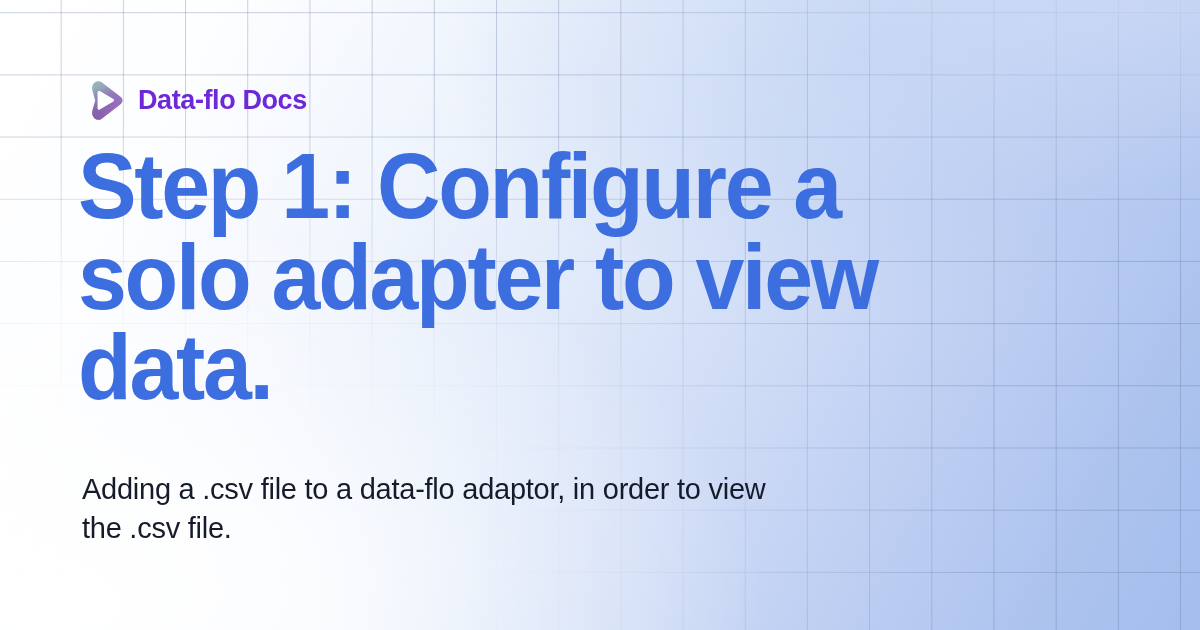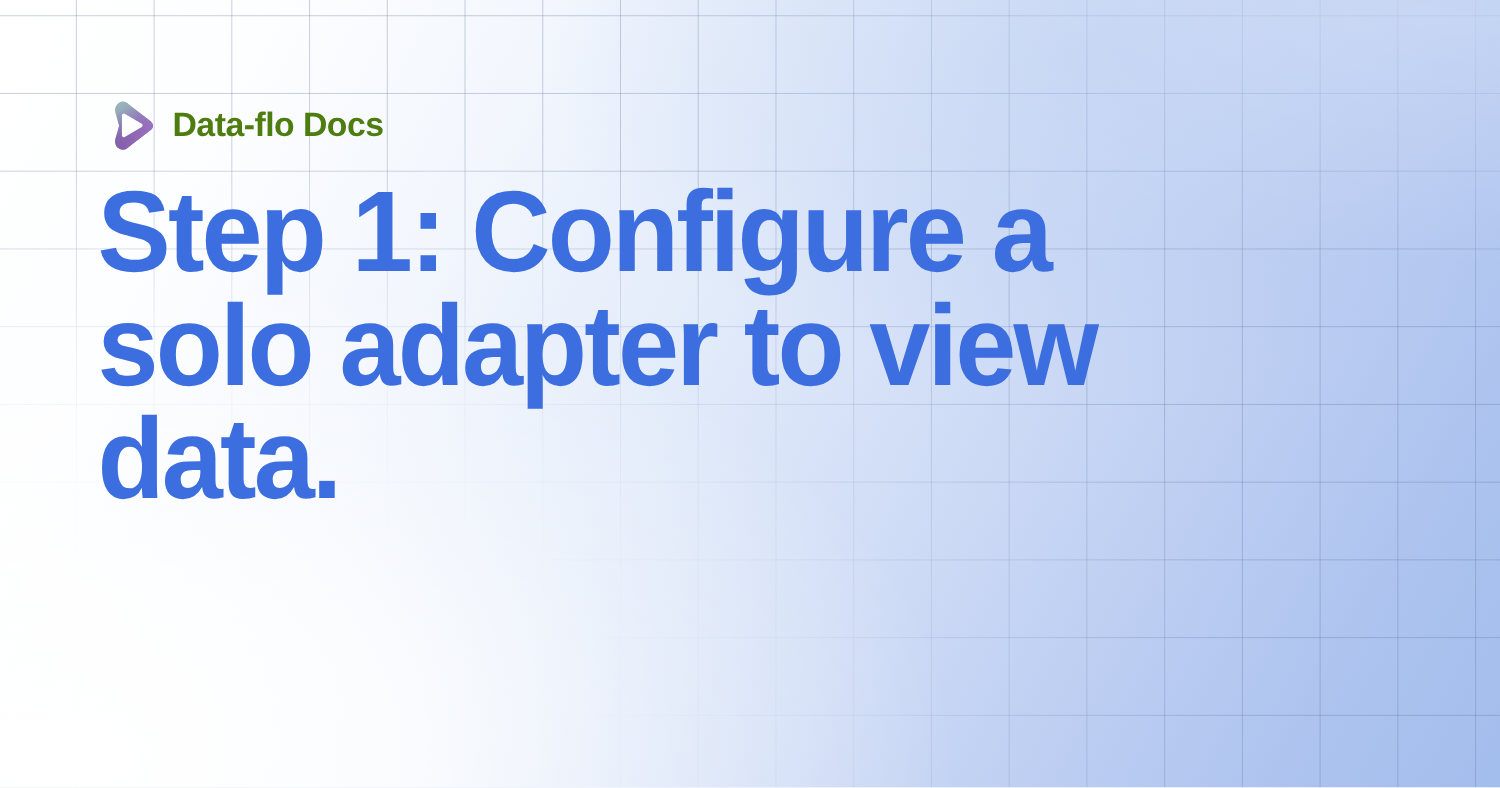--- a/index.html
+++ b/index.html
@@ -88,21 +88,21 @@
     width:42px;
     height:41px;
     display:block;
     flex:0 0 auto;
   }
 
   .brand-name {
     font-size:27px;
     font-weight:700;
     letter-spacing:-0.4px;
-    color:#4d7c0f;
+    color:#6d28d9;
     line-height:1;
     white-space:nowrap;
   }
 
   .headline {
     position:absolute;
     top:141px;
     left:-4px;
     width:960px;
     font-size:92px;
@@ -180,15 +180,16 @@
                    L 31.5 49.0
                    L 25.0 26.0
                    C 22.5 18.5 24.0 11.0 30.0 6.0 Z" fill="url(#dfGrad2)"></path>
         </g>
       </svg>
       <span class="brand-name">Data-flo Docs</span>
     </div>
 
     <h1 class="headline">Step 1: Configure a solo adapter to view data.</h1>
 
+    <p class="subtitle">Adding a .csv file to a data-flo adaptor, in order to view the .csv file.</p>
 
   </div>
 </div>
 
 </body></html>

